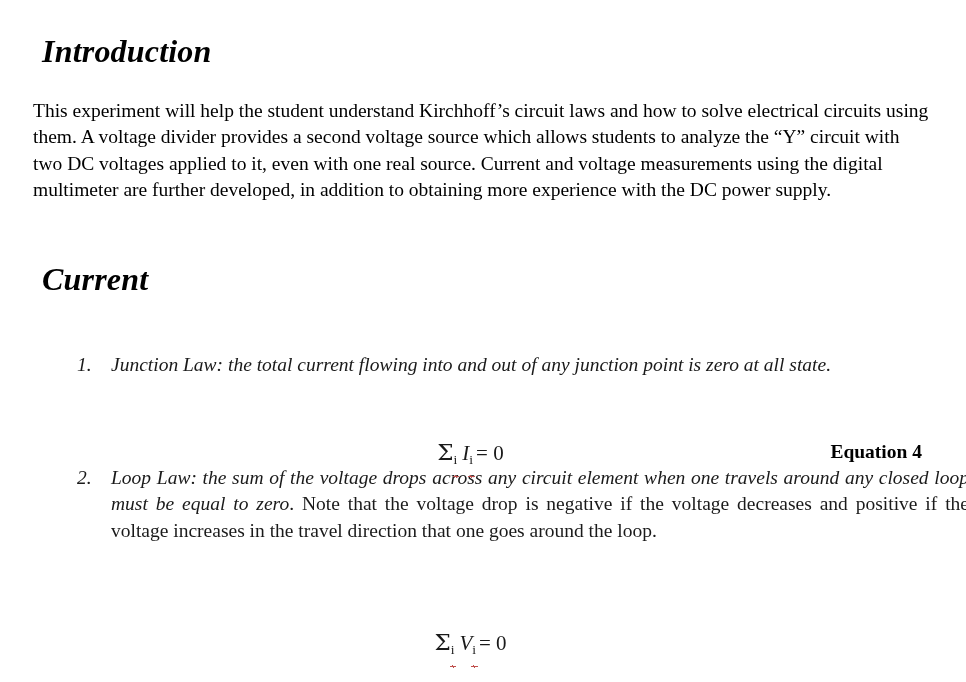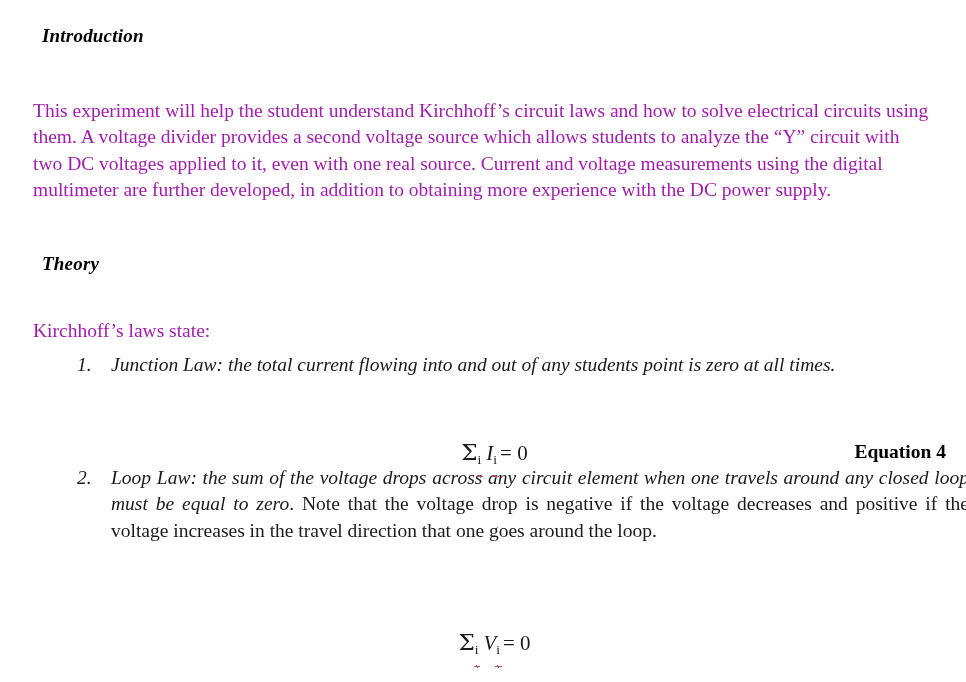--- a/index.html
+++ b/index.html
@@ -20,39 +20,39 @@
     position: relative;
     width: 966px;
     height: 682px;
     background: #ffffff;
   }
 
   
   .heading {
     position: absolute;
     left: 42px;
-    font-size: 19px;
+    font-size: 32px;
     font-weight: bold;
     font-style: italic;
     letter-spacing: 0.2px;
     color: #000000;
     white-space: nowrap;
   }
   #heading-introduction { top: 12px; }
   #heading-theory       { top: 240px; }
 
   
   .body-block {
     position: absolute;
     left: 33px;
     width: 905px;
     font-size: 19.5px;
     line-height: 26.5px;
     text-align: left;
-    color: #a21caf;
+    color: #000000;
   }
   #intro-paragraph { top: 78px; width: 900px; }
   #laws-state-line { top: 298px; }
 
   
   .list {
     position: absolute;
     left: 33px;
     width: 905px;
   }
@@ -75,21 +75,21 @@
     color: #1a1a1a;
   }
   .list-body { display: block; }
   .list-body.justify { text-align: justify; text-justify: inter-word; }
   .ital { font-style: italic; }
   .roman { font-style: normal; }
 
   
   .eq-row {
     position: absolute;
-    left: 43px;
+    left: 19px;
     width: 903px;
     height: 30px;
     text-decoration: underline;
   }
   #equation-row-1 { top: 437px; }
   #equation-row-2 { top: 627px; }
 
   .eq-formula {
     position: absolute;
     left: 0;
@@ -152,30 +152,29 @@
 </style>
 </head>
 <body>
 
 <div class="page">
 
   <h1 class="heading" id="heading-introduction">Introduction</h1>
 
   <p class="body-block" id="intro-paragraph">This experiment will help the student understand Kirchhoff’s circuit laws and how to solve electrical circuits using them. A voltage divider provides a second voltage source which allows students to analyze the “Y” circuit with two DC voltages applied to it, even with one real source. Current and voltage measurements using the digital multimeter are further developed, in addition to obtaining more experience with the DC power supply.</p>
 
-  <h1 class="heading" id="heading-theory">Theory</h1>
-
-  <p class="body-block" id="laws-state-line">Kirchhoff’s laws state:</p>
+  <h1 class="heading" id="heading-theory">Current</h1>
+
 
   <div class="list" id="law-list">
 
     <div class="list-item">
       <span class="list-marker">1.</span>
       <span class="list-body" style="width:822px; display:block;">
-        <span class="ital">Junction Law: the total current flowing into and out of any students point is zero at all times.</span><span class="roman"></span>
+        <span class="ital">Junction Law: the total current flowing into and out of any junction point is zero at all state.</span><span class="roman"></span>
       </span>
     </div>
 
     <div style="height:86px;"></div>
 
     <div class="list-item">
       <span class="list-marker">2.</span>
       <span class="list-body justify" style="width:858px; display:block;">
         <span class="ital">Loop Law: the sum of the voltage drops across any circuit element when one travels around any closed loop must be equal to zero</span><span class="roman">. Note that the voltage drop is negative if the voltage decreases and positive if the voltage increases in the travel direction that one goes around the loop.</span>
       </span>

